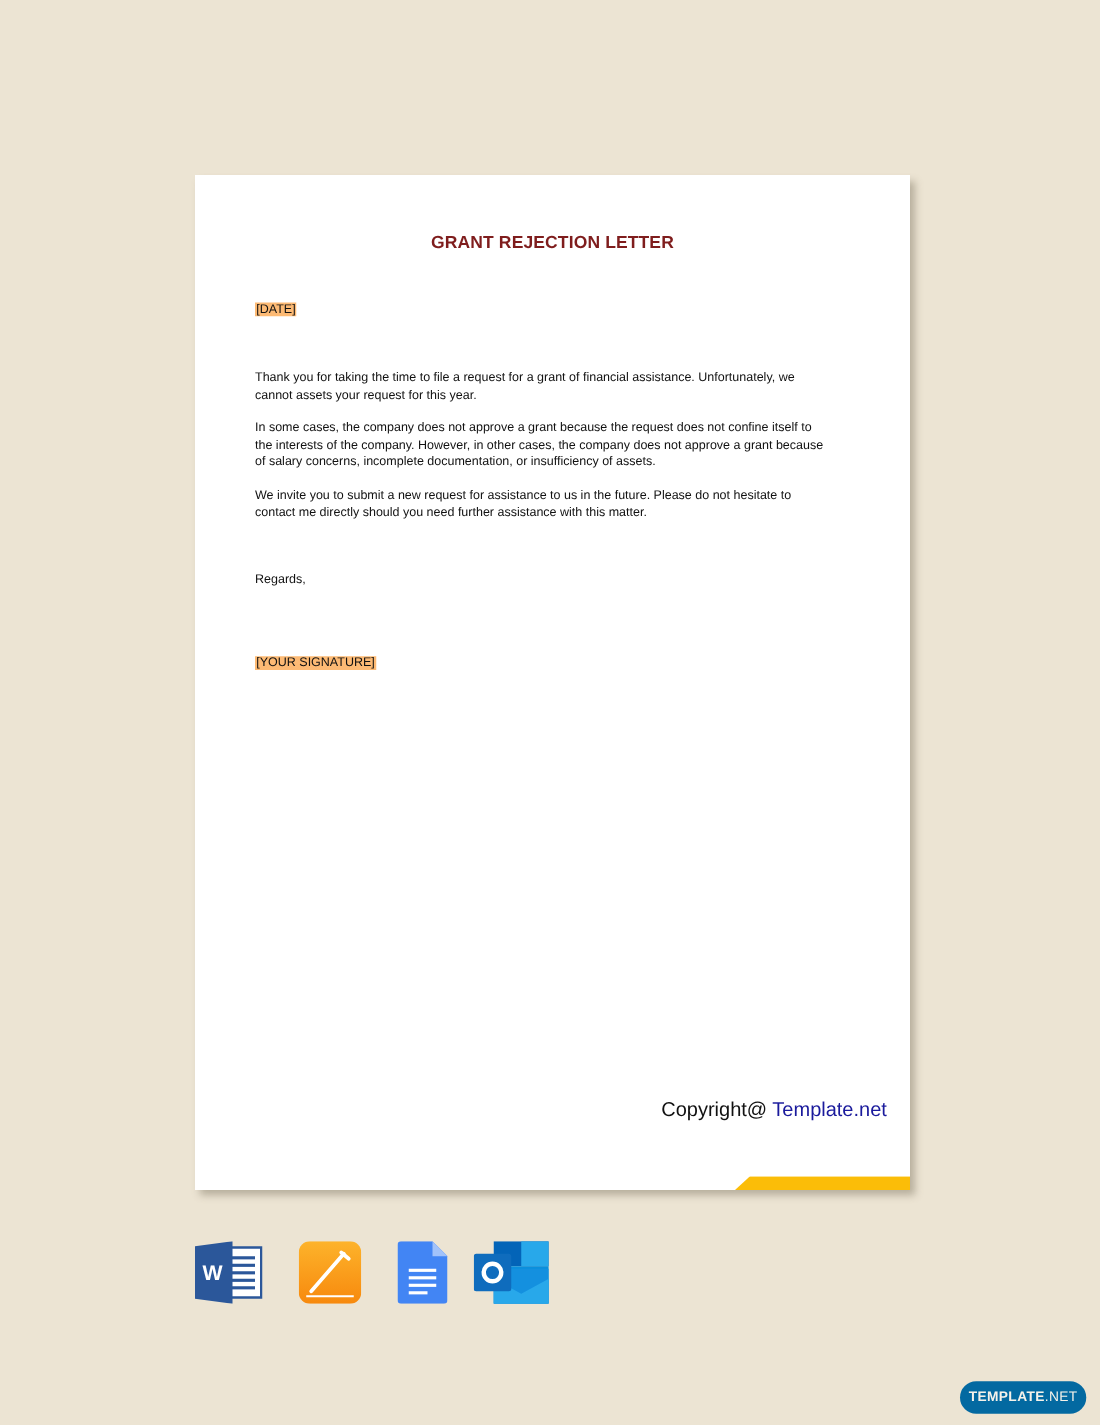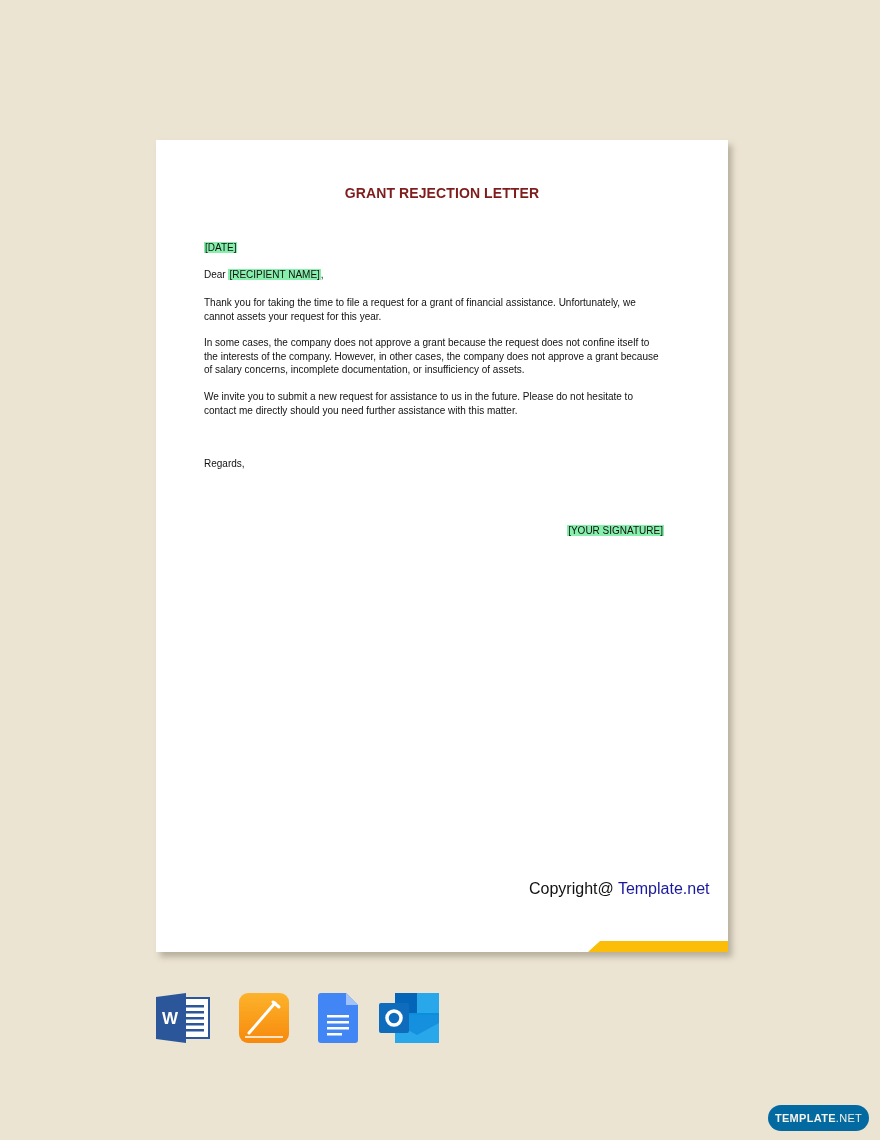--- a/index.html
+++ b/index.html
@@ -27,21 +27,21 @@
     letter-spacing: 0.1px;
   }
   .body-text {
     position: absolute;
     left: 48px; width: 460px;
     font-size: 10px;
     line-height: 13.5px;
     color: #111;
   }
   .hl {
-    background: #86efac;
+    background: #fdba74;
     padding: 0 1px;
   }
   .copyright {
     position: absolute;
     left: 373px; top: 740px;
     font-size: 16px;
     color: #111;
   }
   .copyright .link { color: #1a1a9c; }
   .yellow-bar {
@@ -69,31 +69,28 @@
 </head>
 <body>
 
 <div class="page">
   <div class="title">GRANT REJECTION LETTER</div>
 
   <div class="body-text" style="top:101px;">
     <span class="hl">[DATE]</span>
   </div>
 
-  <div class="body-text" style="top:128px;">
-    <span>Dear </span><span class="hl">[RECIPIENT NAME]</span><span>,</span>
-  </div>
 
   <div class="body-text" style="top:156px; width:450px;">Thank you for taking the time to file a request for a grant of financial assistance. Unfortunately, we cannot assets your request for this year.</div>
   <div class="body-text" style="top:196px; width:456px;">In some cases, the company does not approve a grant because the request does not confine itself to the interests of the company. However, in other cases, the company does not approve a grant because of salary concerns, incomplete documentation, or insufficiency of assets.</div>
   <div class="body-text" style="top:317px;">Regards,</div>
 
   <div class="body-text" style="top:250px; width:450px;">We invite you to submit a new request for assistance to us in the future. Please do not hesitate to contact me directly should you need further assistance with this matter.</div>
 
-  <div class="body-text" style="top:384px;text-align:right;">
+  <div class="body-text" style="top:384px;">
     <span class="hl">[YOUR SIGNATURE]</span>
   </div>
 
 
   <div class="copyright">
     <span>Copyright@ </span><span class="link">Template.net</span>
   </div>
 
   <div class="yellow-bar"></div>
 </div>

